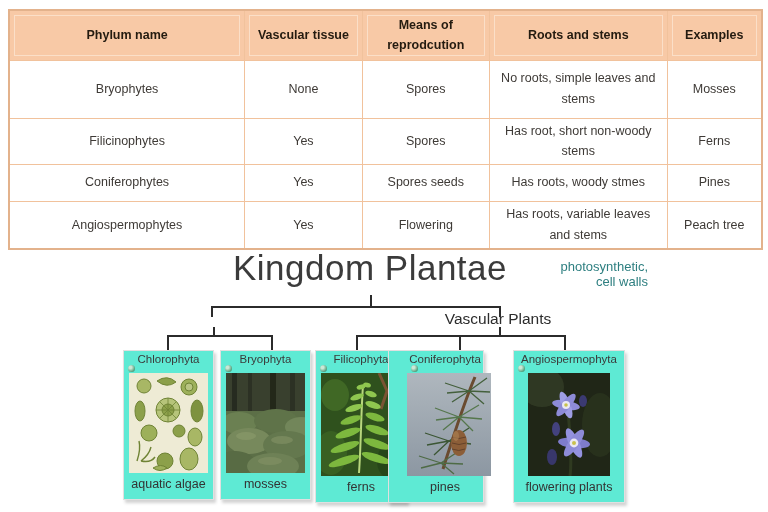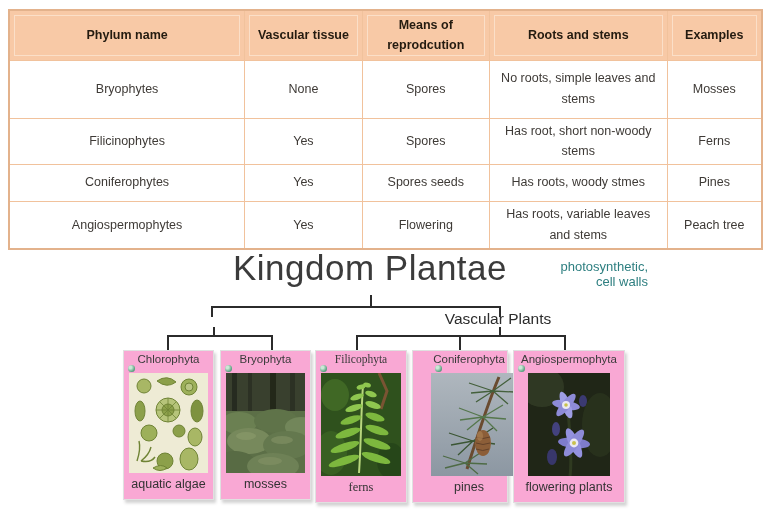--- a/index.html
+++ b/index.html
@@ -27,21 +27,21 @@
   
   .diagram { position:absolute; left:0; top:240px; width:768px; height:272px; }
   .kp-title { position:absolute; left:145px; top:8px; width:450px; text-align:center;
     font-size:35px; color:#3B3B3B; letter-spacing:0.5px; }
   .annotation { position:absolute; left:468px; top:19px; width:180px; text-align:right;
     font-size:13px; line-height:1.18; color:#2E7F80; white-space:pre-line; }
 
   .tl { position:absolute; background:#2B2B2B; }
   .branch-label { position:absolute; font-size:15.5px; color:#2C2C2C; text-align:center; }
 
-  .card { position:absolute; top:110px; background:#f9a8d4; border:1px solid #E0E0E0;
+  .card { position:absolute; top:110px; background:#5eead4; border:1px solid #E0E0E0;
     box-shadow:2px 3px 3px rgba(0,0,0,0.18); }
   .card-title { text-align:center; font-size:11.5px; color:#3A3A3A; padding-top:2px; white-space:nowrap; }
   .orb { display:block; width:7px; height:7px; border-radius:50%; margin:0 0 1px 4px;
     background:radial-gradient(circle at 35% 35%, #CBE8D6 20%, #55A07D 70%, #2F7458); }
   .card-img { margin:0 auto; }
   .card-img svg { display:block; }
   .card-caption { text-align:center; font-size:12.5px; color:#333; padding:4px 0 5px; white-space:nowrap; }
 </style>
 </head>
 <body>
@@ -169,21 +169,21 @@
           <ellipse cx="9" cy="90" rx="20" ry="12" fill="#586B44"></ellipse>
           <ellipse cx="47" cy="93" rx="26" ry="13" fill="#6E8156"></ellipse>
           <ellipse cx="20" cy="63" rx="10" ry="4" fill="#8E9C6E" opacity="0.55"></ellipse>
           <ellipse cx="56" cy="67" rx="11" ry="4" fill="#8E9C6E" opacity="0.45"></ellipse>
           <ellipse cx="44" cy="88" rx="12" ry="4" fill="#8E9C6E" opacity="0.4"></ellipse>
         </svg>
       </div>
       <div class="card-caption">mosses</div>
     </div>
 
-    <div class="card" style="left:315px; width:92px; height:153px;font-family:Liberation Serif, serif;">
+    <div class="card" style="left:315px; width:92px; height:153px;">
       <div class="card-title">Filicophyta</div>
       <span class="orb"></span>
       <div class="card-img" style="width:80px; height:103px;">
         <svg width="80" height="103" viewBox="0 0 80 103">
           <rect width="80" height="103" fill="#2F511D"></rect>
           <ellipse cx="10" cy="80" rx="16" ry="22" fill="#3C6424" opacity="0.8"></ellipse>
           <ellipse cx="70" cy="88" rx="14" ry="18" fill="#26451A" opacity="0.9"></ellipse>
           <ellipse cx="14" cy="22" rx="14" ry="16" fill="#477229" opacity="0.7"></ellipse>
           <path d="M58 0 L66 18 L60 36" stroke="#7A5433" stroke-width="3" fill="none"></path>
           <path d="M38 100 C40 72 40 40 42 12" stroke="#B9D77E" stroke-width="2" fill="none"></path>
@@ -203,21 +203,21 @@
             <ellipse cx="36" cy="24" rx="7" ry="2.8" transform="rotate(-18 36 24)"></ellipse>
             <ellipse cx="50" cy="21" rx="6" ry="2.8" transform="rotate(18 50 21)"></ellipse>
             <ellipse cx="40" cy="14" rx="4.5" ry="2.4" transform="rotate(-14 40 14)"></ellipse>
             <ellipse cx="46" cy="12" rx="4" ry="2.4" transform="rotate(14 46 12)"></ellipse>
           </g>
         </svg>
       </div>
       <div class="card-caption">ferns</div>
     </div>
 
-    <div class="card" style="left:412px; width:96px; height:153px;padding-left:18px;">
+    <div class="card" style="left:388px; width:96px; height:153px;padding-left:18px;">
       <div class="card-title">Coniferophyta</div>
       <span class="orb"></span>
       <div class="card-img" style="width:84px; height:103px;">
         <svg width="84" height="103" viewBox="0 0 84 103">
           <defs>
             <linearGradient id="pinebg" x1="0" y1="0" x2="0" y2="1">
               <stop offset="0" stop-color="#AFB7BE"></stop>
                 <stop offset="1" stop-color="#8C97A2"></stop>
             </linearGradient>
           </defs>

